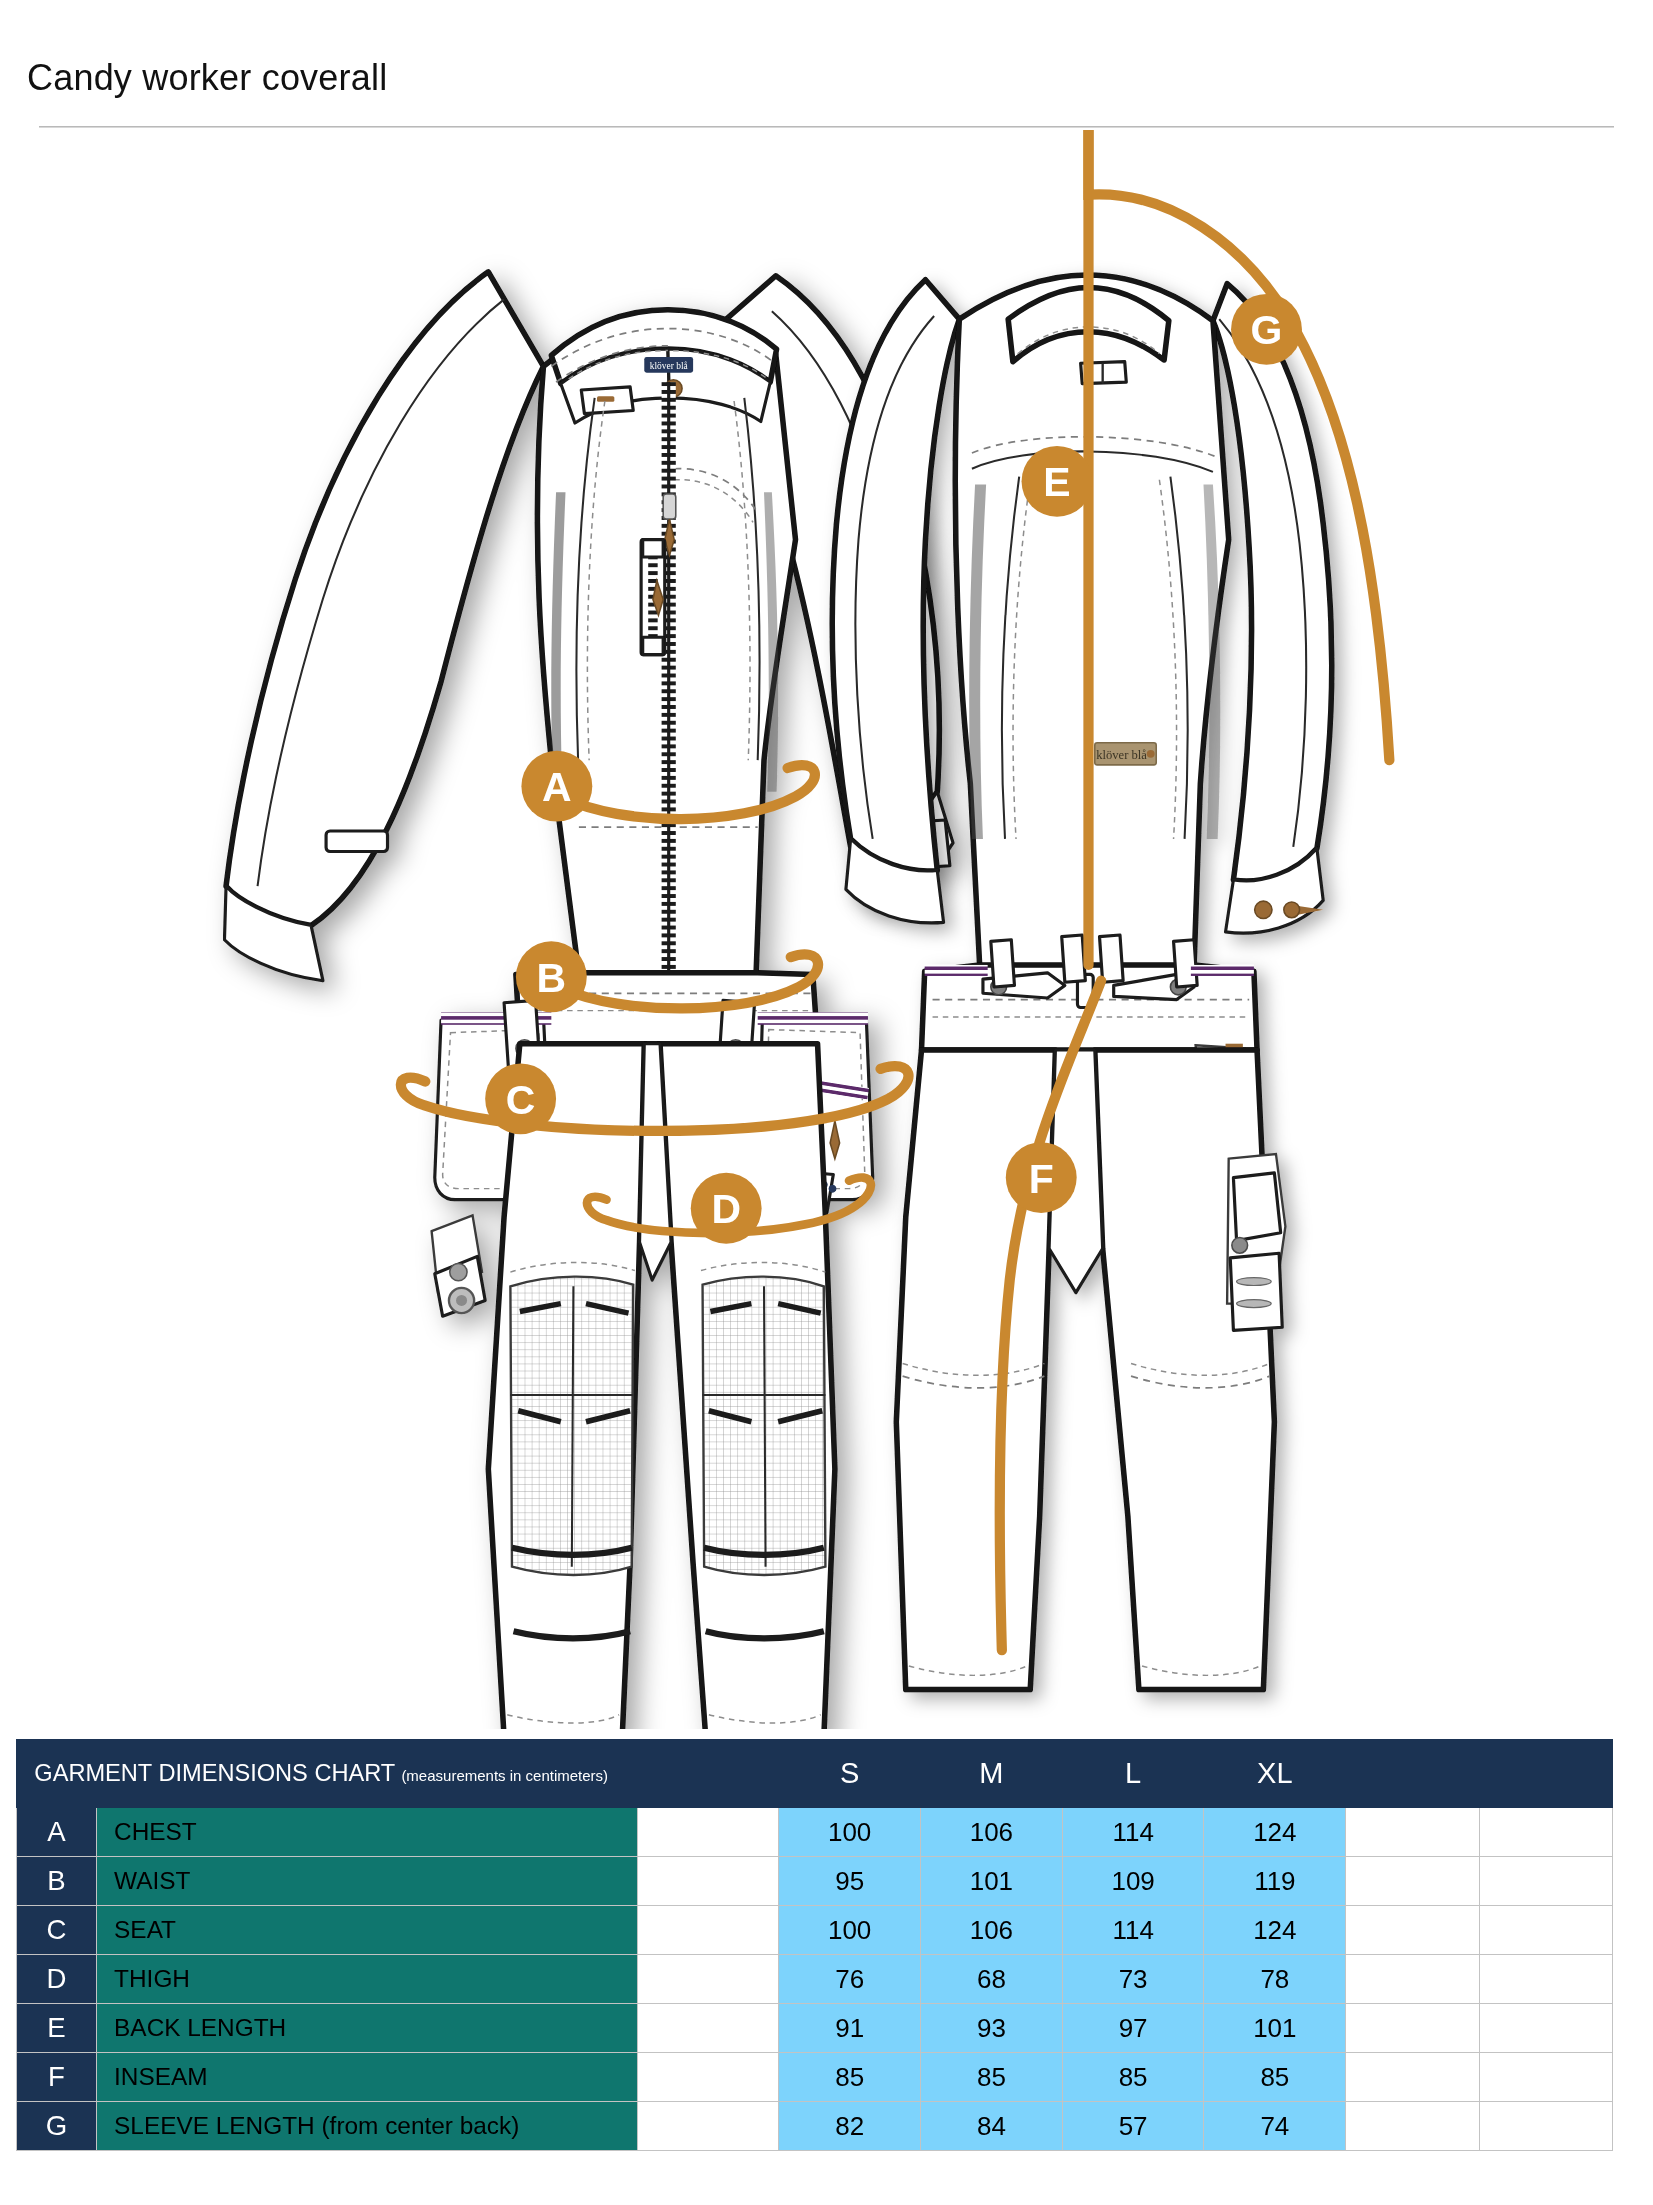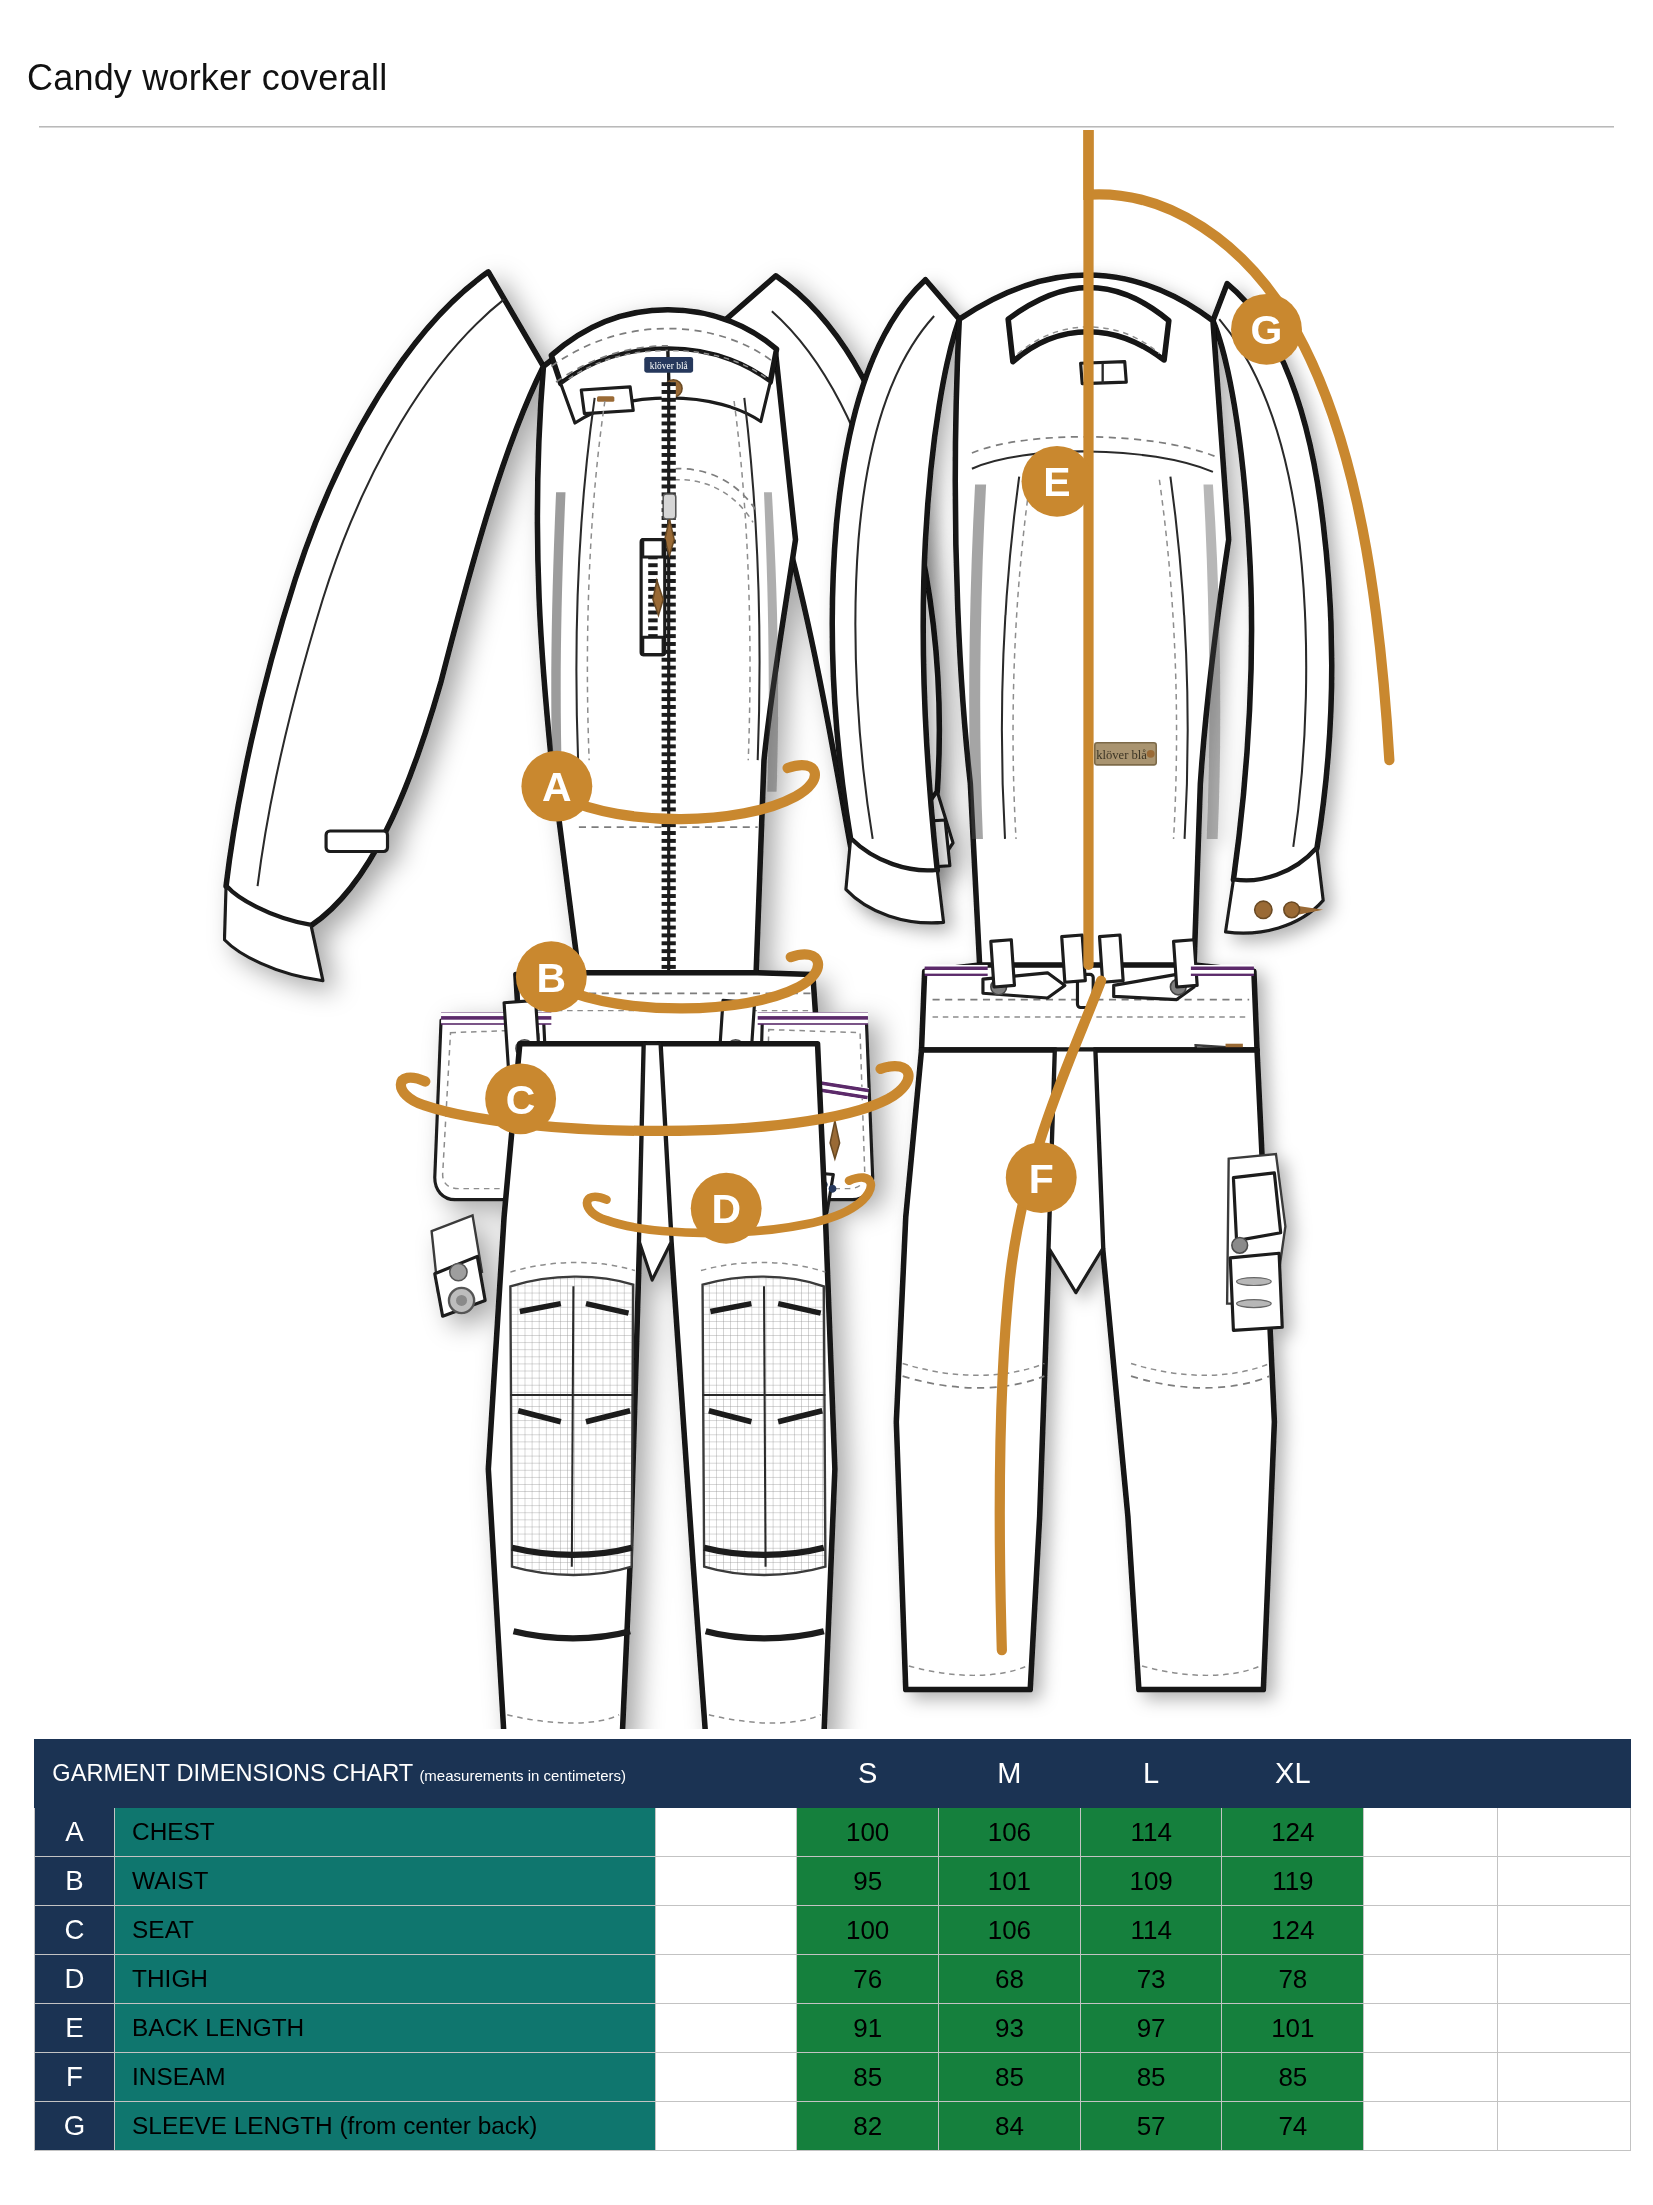--- a/index.html
+++ b/index.html
@@ -20,21 +20,21 @@
     position:absolute;left:39px;top:126px;width:1575px;height:2.4px;
     background:linear-gradient(to bottom,#b9b9b9 0 0.8px,#d8d8d8 0.8px 2.4px);
   }
   
   #illustration{
     position:absolute;left:0;top:130px;width:1654px;height:1599px;
   }
   #illustration svg{display:block;width:1654px;height:1599px;}
   
   #dimensions-table{
-    position:absolute;left:34px;top:1739px;
+    position:absolute;left:16px;top:1739px;
     width:1597px;
     border-collapse:collapse;
     table-layout:fixed;
   }
   #dimensions-table td,#dimensions-table th{
     border:1.6px solid #c3c3c3;
     padding:0;
     margin:0;
     vertical-align:middle;
     box-sizing:border-box;
@@ -56,21 +56,21 @@
     background:#1B3353;color:#fff;
     text-align:center;font-size:27.6px;font-weight:400;
     height:49px;
   }
   .label-cell{
     text-align:left;padding-left:17.3px !important;
     font-size:24.4px;font-weight:400;white-space:nowrap;
     background:#0f766e;
   }
   .val-cell{
-    text-align:center;font-size:26px;font-weight:400;background:#15803d;
+    text-align:center;font-size:26px;font-weight:400;background:#7dd3fc;
   }
   .blank-cell{background:#fff;}
   
   col.c-code{width:76px;}
   col.c-label{width:515px;}
   col.c-gap{width:135px;}
   col.c-size{width:135px;}
   col.c-extra{width:127px;}
 </style>
 </head>

